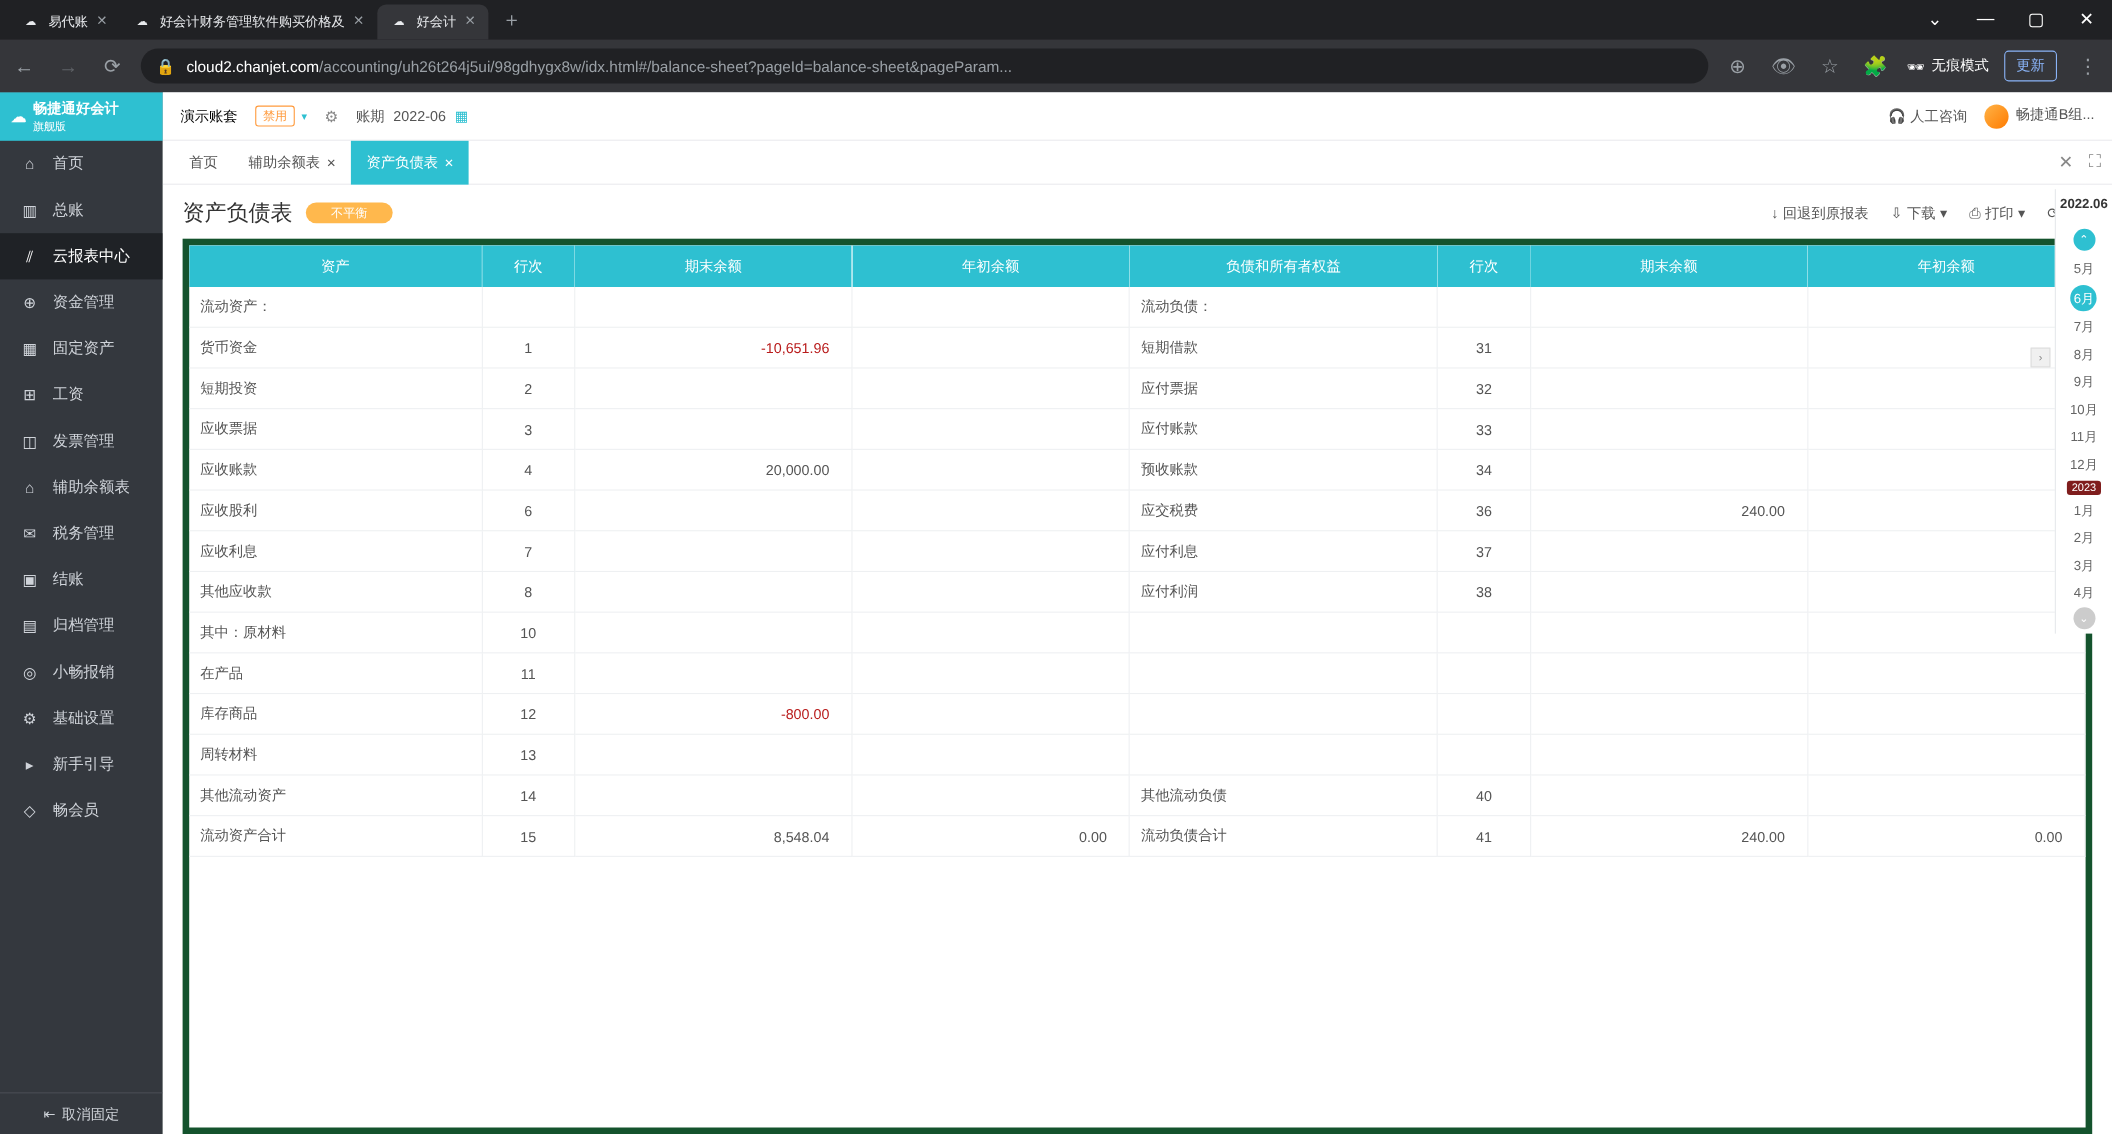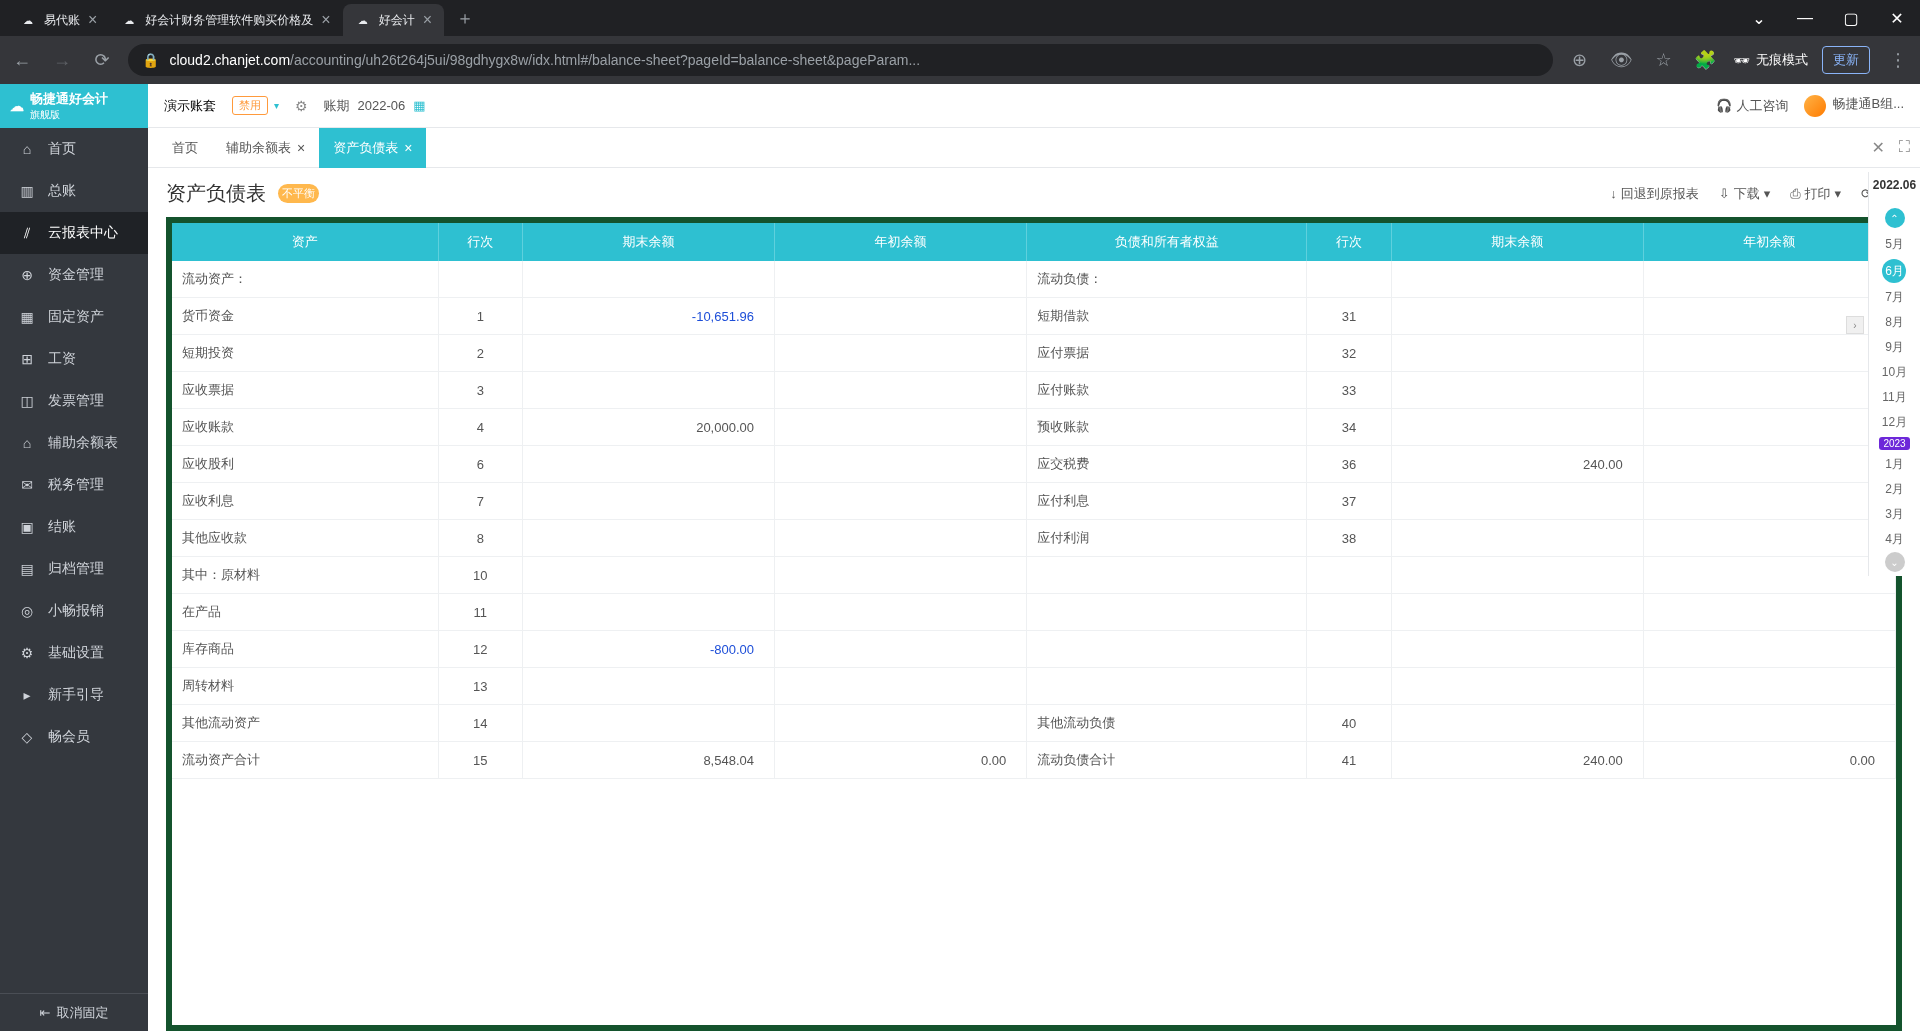--- a/index.html
+++ b/index.html
@@ -43,41 +43,41 @@
 .user{display:flex;align-items:flex-start;gap:6px}
 .avatar{width:22px;height:22px;border-radius:50%;background:linear-gradient(135deg,#ffb347,#ff7b00)}
 .tabs-row{height:40px;background:#fff;border-bottom:1px solid #e6e8eb;display:flex;align-items:center;padding:0 10px;font-size:13px}
 .page-tab{padding:0 14px;height:40px;display:flex;align-items:center;gap:6px;cursor:pointer;color:#555}
 .page-tab.active{background:#2ec0d1;color:#fff}
 .page-tab-close{font-size:14px}
 .tabs-right{margin-left:auto;display:flex;gap:14px;color:#888;font-size:16px}
 .content{flex:1;padding:12px 18px 0 18px;display:flex;flex-direction:column;overflow:hidden;background:#fff}
 .title-row{display:flex;align-items:center;gap:12px;margin-bottom:10px}
 .title-row h2{font-size:20px;color:#333;font-weight:normal}
-.badge-unbalanced{background:#ffb84d;color:#fff;font-size:11px;padding:2px 4px;border-radius:10px}
+.badge-unbalanced{background:#ffb84d;color:#fff;font-size:11px;padding:2px 23px;border-radius:10px}
 .toolbar{margin-left:auto;display:flex;gap:20px;font-size:13px;color:#555}
 .tool-btn{display:flex;align-items:center;gap:4px;cursor:pointer}
 .table-wrap{flex:1;overflow:auto;border:6px solid #14532d}
 table{width:100%;border-collapse:collapse;font-size:13px}
 thead th{background:#2ec0d1;color:#fff;font-weight:normal;padding:10px 8px;border-right:1px solid #5fd0dd;position:sticky;top:0}
 tbody td{padding:9px 10px;border-bottom:1px solid #eef0f2;border-right:1px solid #eef0f2;color:#555}
 tbody td.num{text-align:center}
 tbody td.amt{text-align:right;padding-right:20px}
-tbody td.neg{color:#1d4ed8}
+tbody td.neg{color:#b91c1c}
 .col-asset{width:190px}
 .col-idx{width:60px}
 .col-end{width:180px}
 .col-begin{width:180px}
 .col-liab{width:200px}
 .month-rail{position:absolute;right:0;top:88px;width:52px;background:#fff;border-left:1px solid #e6e8eb;display:flex;flex-direction:column;align-items:center;font-size:12px;color:#666;padding-top:6px}
 .rail-year{font-weight:bold;color:#333;margin-bottom:16px}
 .rail-btn{width:20px;height:20px;border-radius:50%;background:#2ec0d1;color:#fff;display:flex;align-items:center;justify-content:center;font-size:10px;cursor:pointer;margin-bottom:4px}
 .rail-month{padding:4px 0;width:100%;text-align:center;cursor:pointer}
 .rail-month.active{background:#2ec0d1;color:#fff;border-radius:50%;width:24px;height:24px;line-height:24px;padding:0;margin:2px auto}
-.rail-year-tag{background:#6d28d9;color:#fff;font-size:10px;padding:1px 4px;border-radius:3px;margin:2px 0}
+.rail-year-tag{background:#7f1d1d;color:#fff;font-size:10px;padding:1px 4px;border-radius:3px;margin:2px 0}
 .scroll-caret{position:absolute;right:56px;top:232px;width:18px;height:18px;background:#f0f0f0;border:1px solid #ddd;display:flex;align-items:center;justify-content:center;font-size:10px;color:#888;cursor:pointer}
 </style>
 </head>
 <body>
 
 <div class="browser-chrome">
   <div class="tab-bar">
     <div id="tabs-container" style="display: flex;">
         <div class="tab">
           <span class="tab-icon">☁</span>

